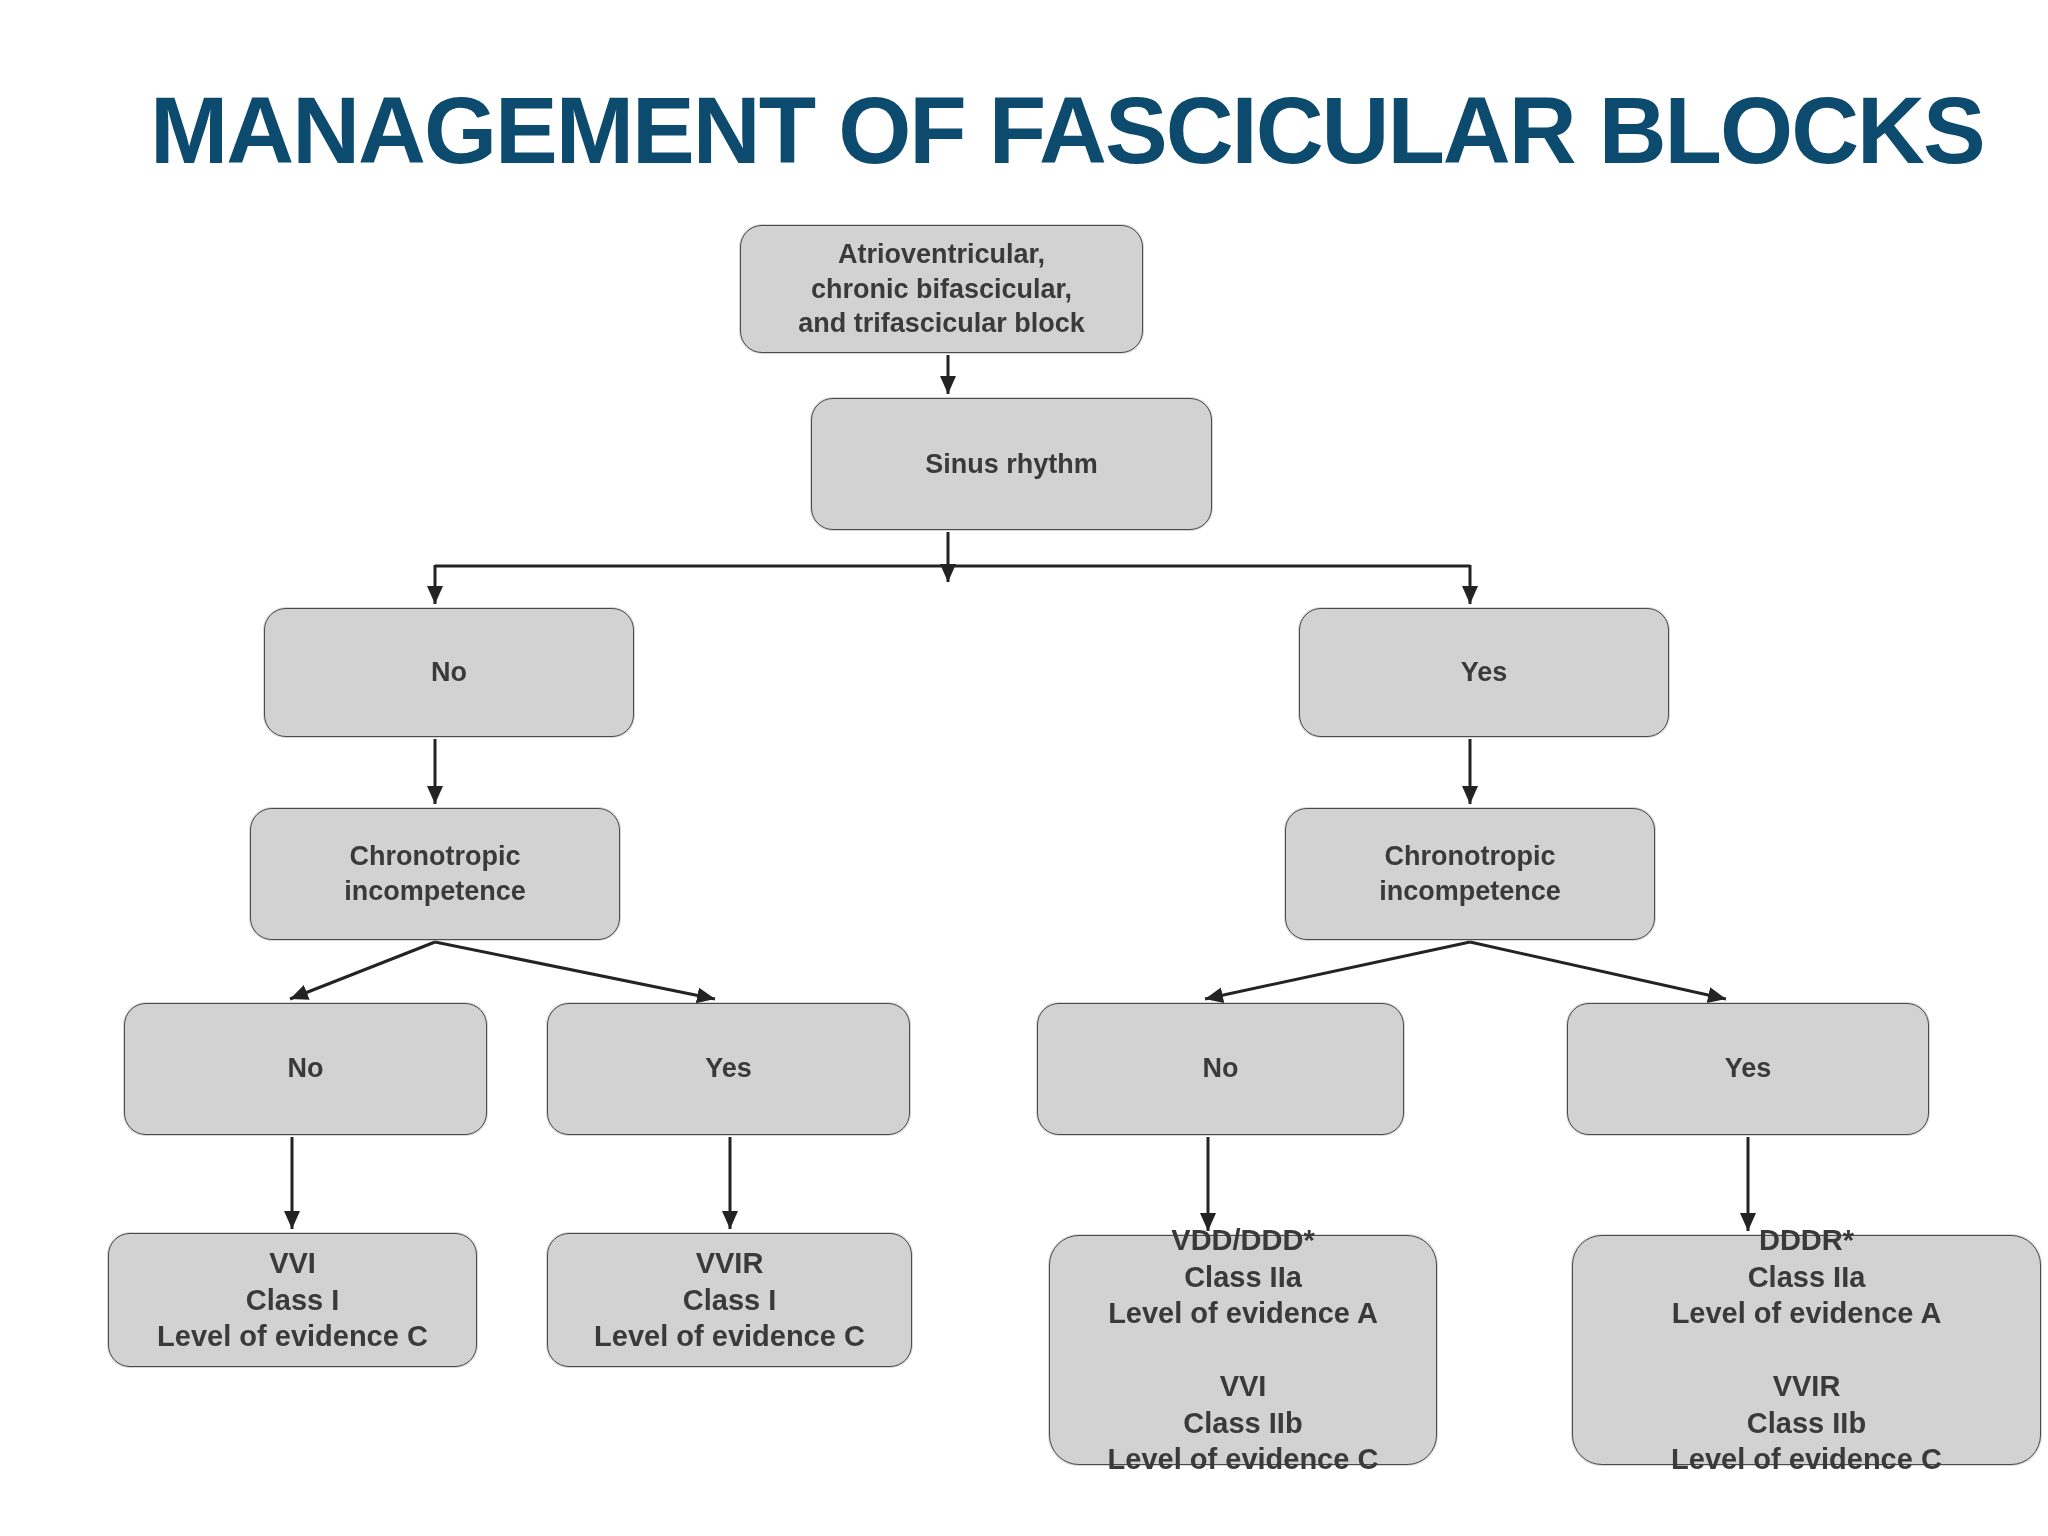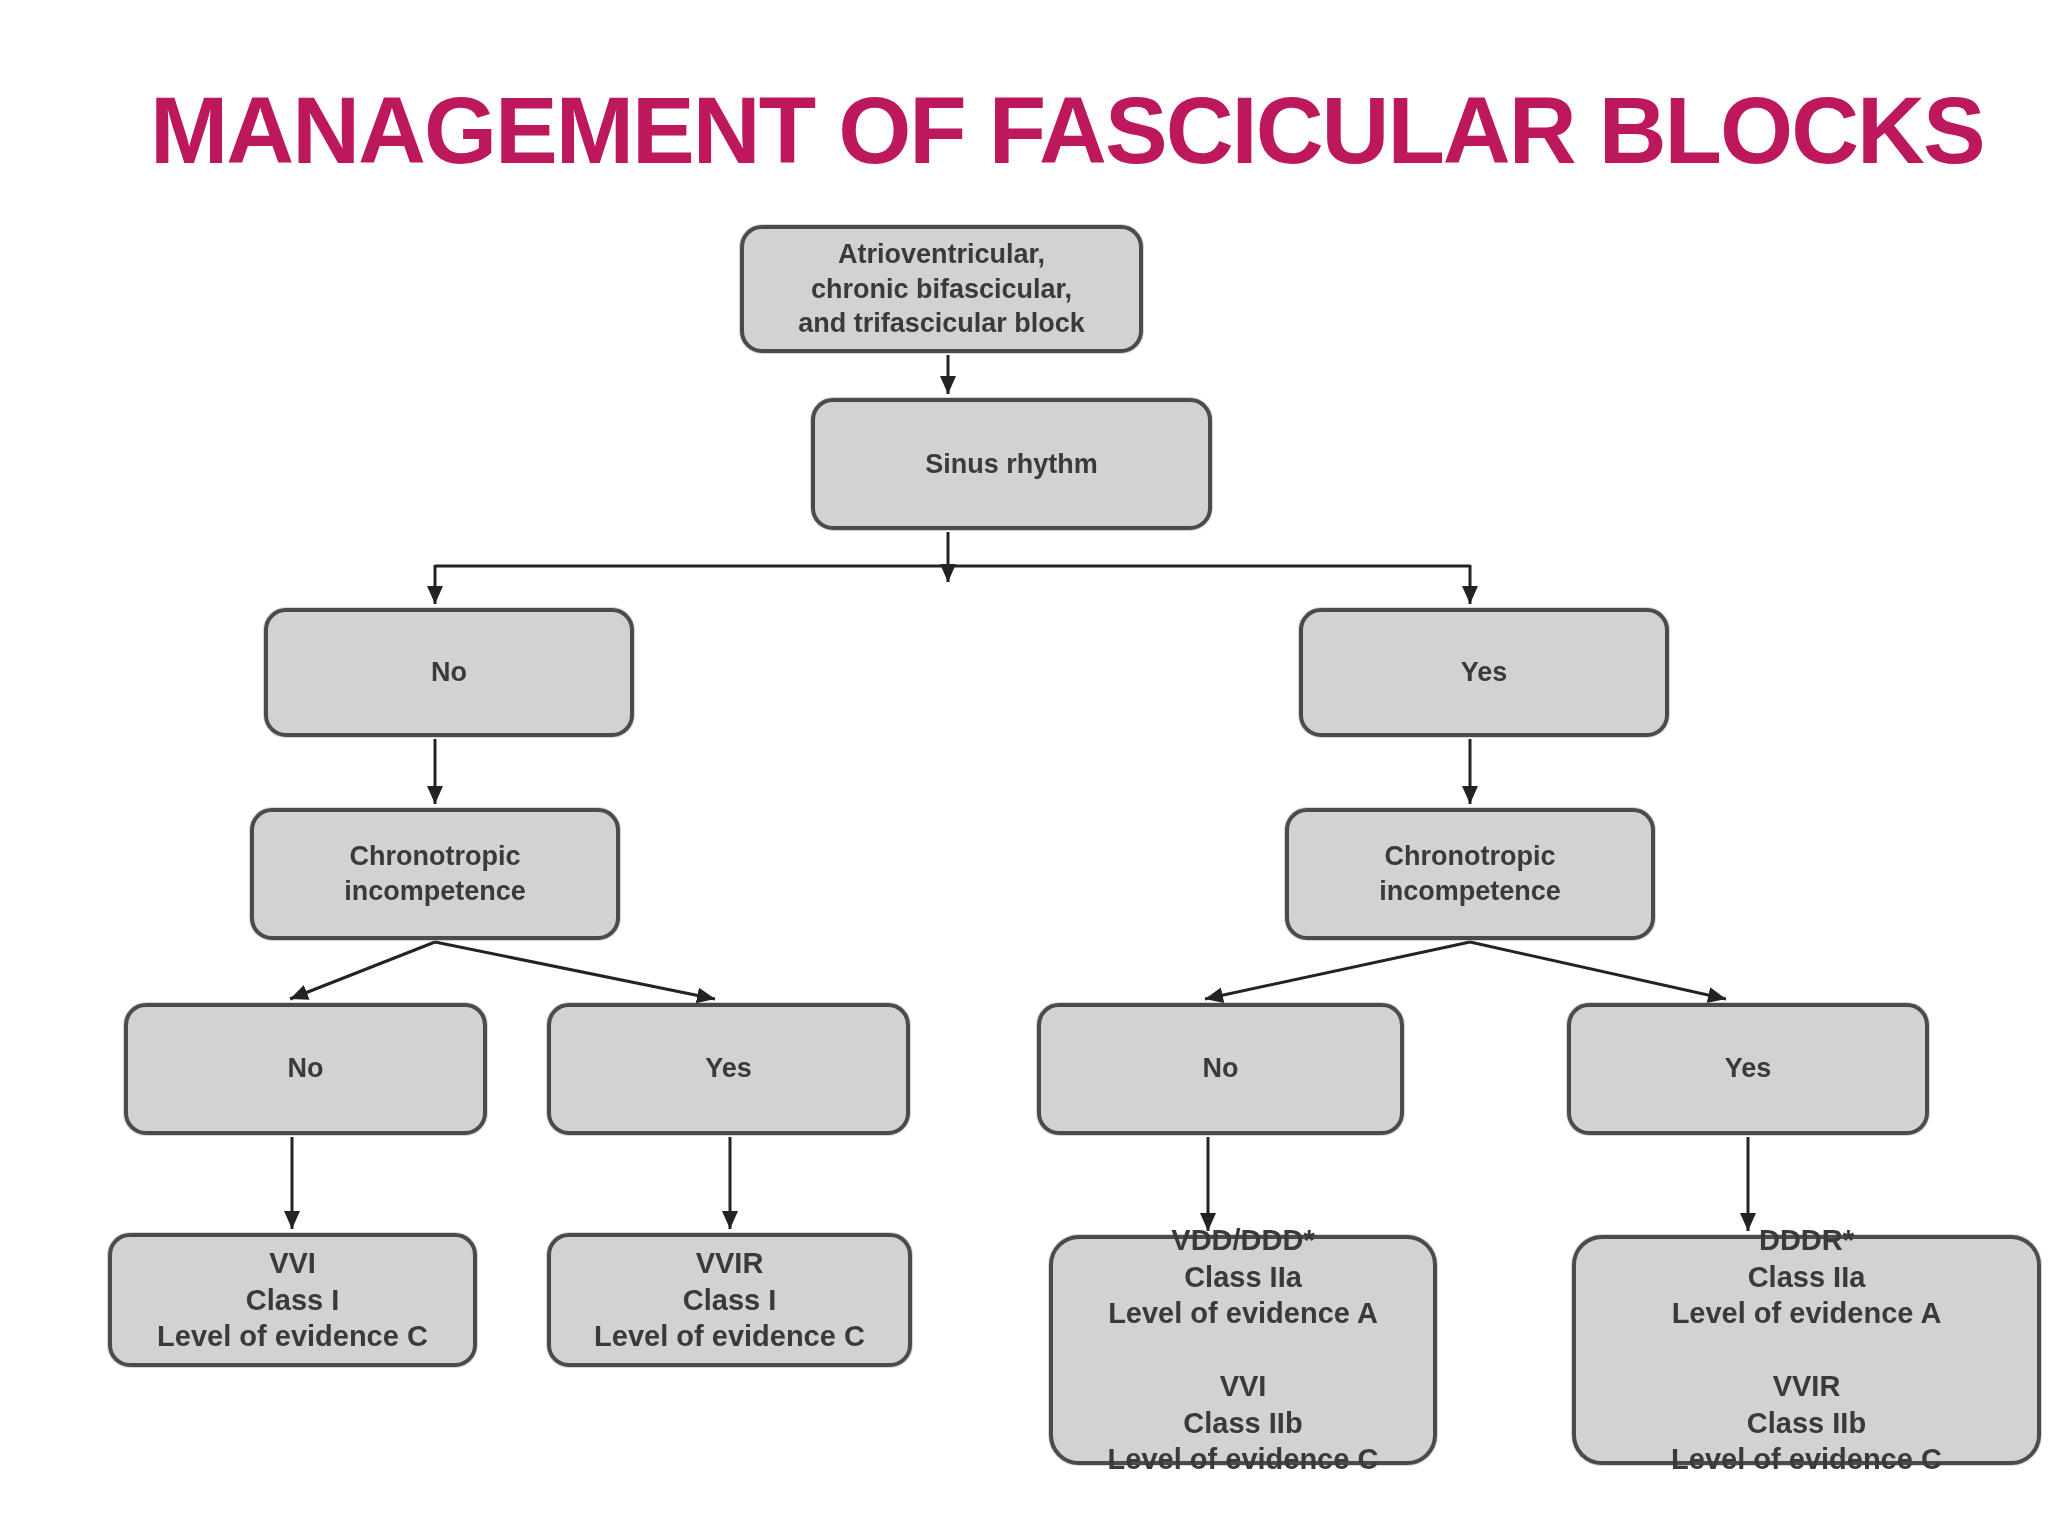--- a/index.html
+++ b/index.html
@@ -26,21 +26,21 @@
     position: absolute;
     left: 0; top: 0;
     width: 2048px; height: 1536px;
   }
   .connectors line { stroke: #232323; stroke-width: 3; }
   .connectors line.plain { marker-end: none; }
   .node {
     position: absolute;
     box-sizing: border-box;
     background: #d2d2d2;
-    border: 4px solid #0ea5e9;
+    border: 1px solid #0ea5e9;
     border-radius: 22px;
     display: flex;
     align-items: center;
     justify-content: center;
     text-align: center;
     color: #3a3a3a;
     font-weight: 700;
     white-space: pre-line;
     box-shadow: 0 0 0 1px rgba(90,90,90,.25);
   }
@@ -62,21 +62,21 @@
   #n-rec-vvi     { left: 108px;  top: 1233px; width: 369px; height: 134px; }
   #n-rec-vvir    { left: 547px;  top: 1233px; width: 365px; height: 134px; }
   #n-rec-vddddd  { left: 1025px; top: 1235px; width: 388px; height: 230px; border-radius: 30px; }
   #n-rec-dddr    { left: 1572px; top: 1235px; width: 469px; height: 230px; border-radius: 30px; text-align: center; }
 </style>
 </head>
 <body>
 
 <div class="slide">
 
-  <div class="slide-title" style="color: #be185d;">MANAGEMENT OF FASCICULAR BLOCKS</div>
+  <div class="slide-title" style="color: #0c4a6e;">MANAGEMENT OF FASCICULAR BLOCKS</div>
 
   <svg class="connectors" viewBox="0 0 2048 1536" xmlns="http://www.w3.org/2000/svg">
     <defs>
       <marker id="arrow" markerUnits="userSpaceOnUse" markerWidth="22" markerHeight="20" refX="18" refY="8" orient="auto">
         <path d="M0,0 L18,8 L0,16 Z" fill="#232323"></path>
       </marker>
     </defs>
 
     <line x1="948" y1="355" x2="948" y2="394" marker-end="url(#arrow)"></line>
 

